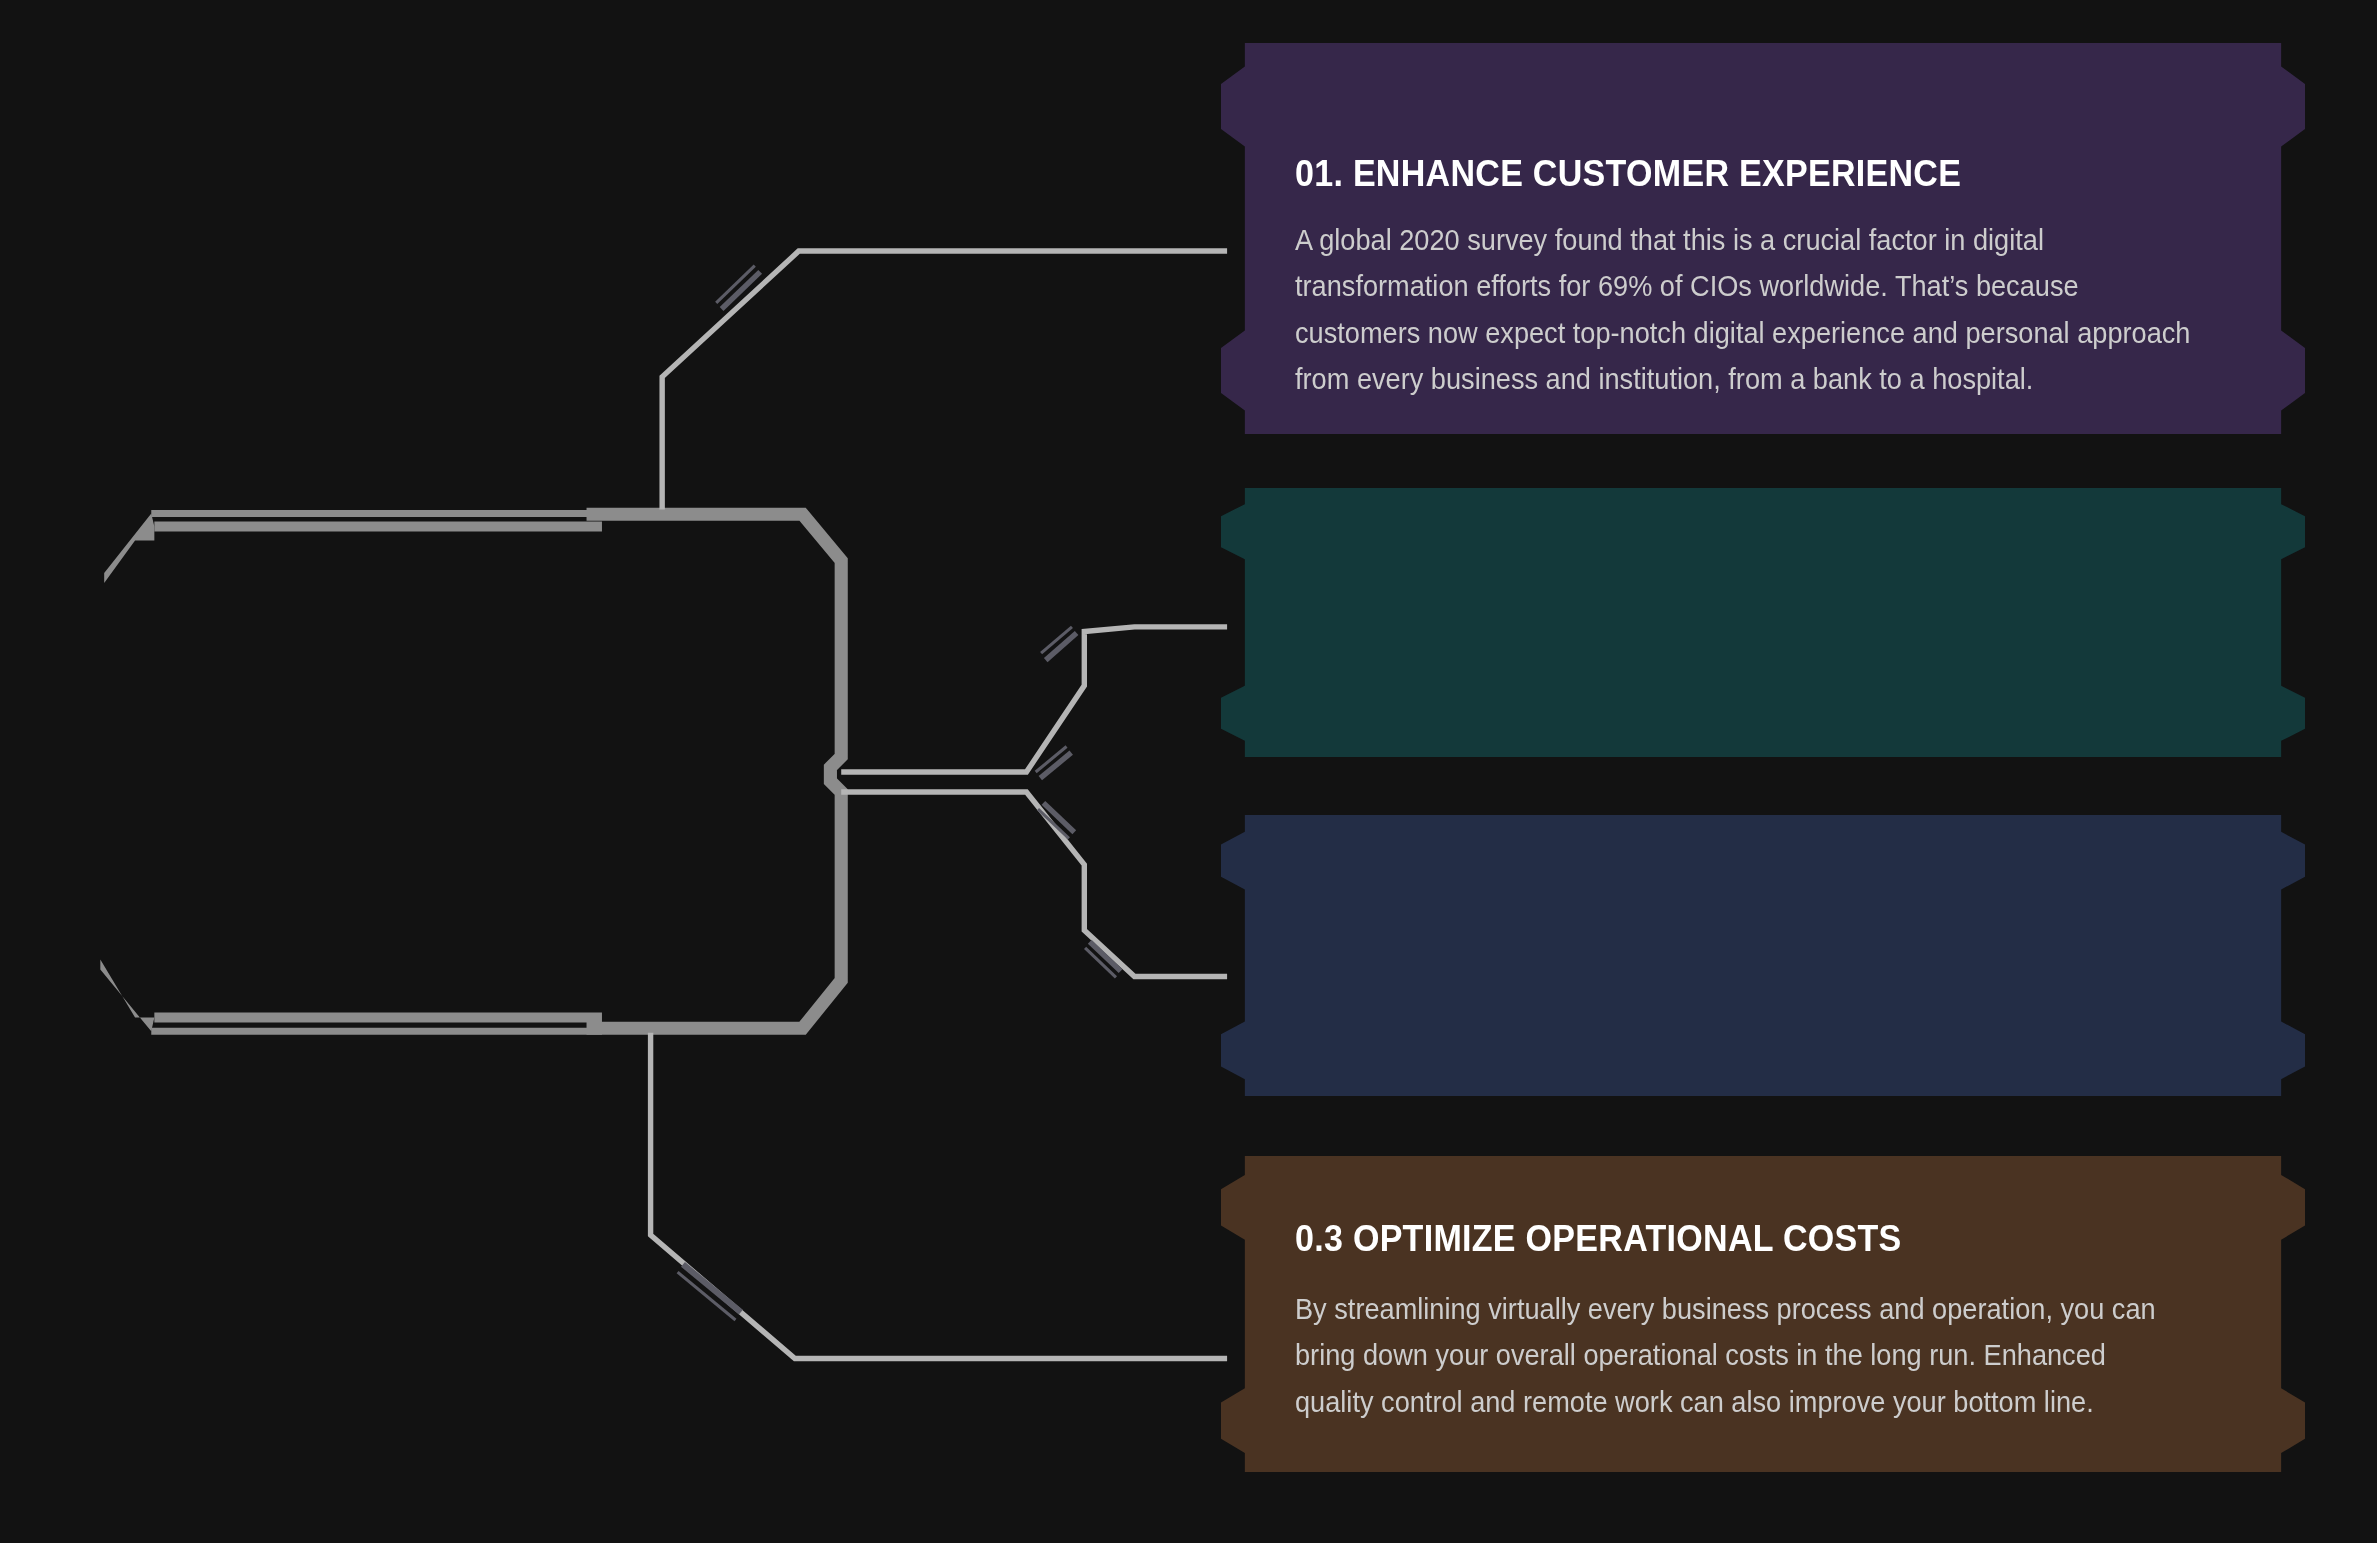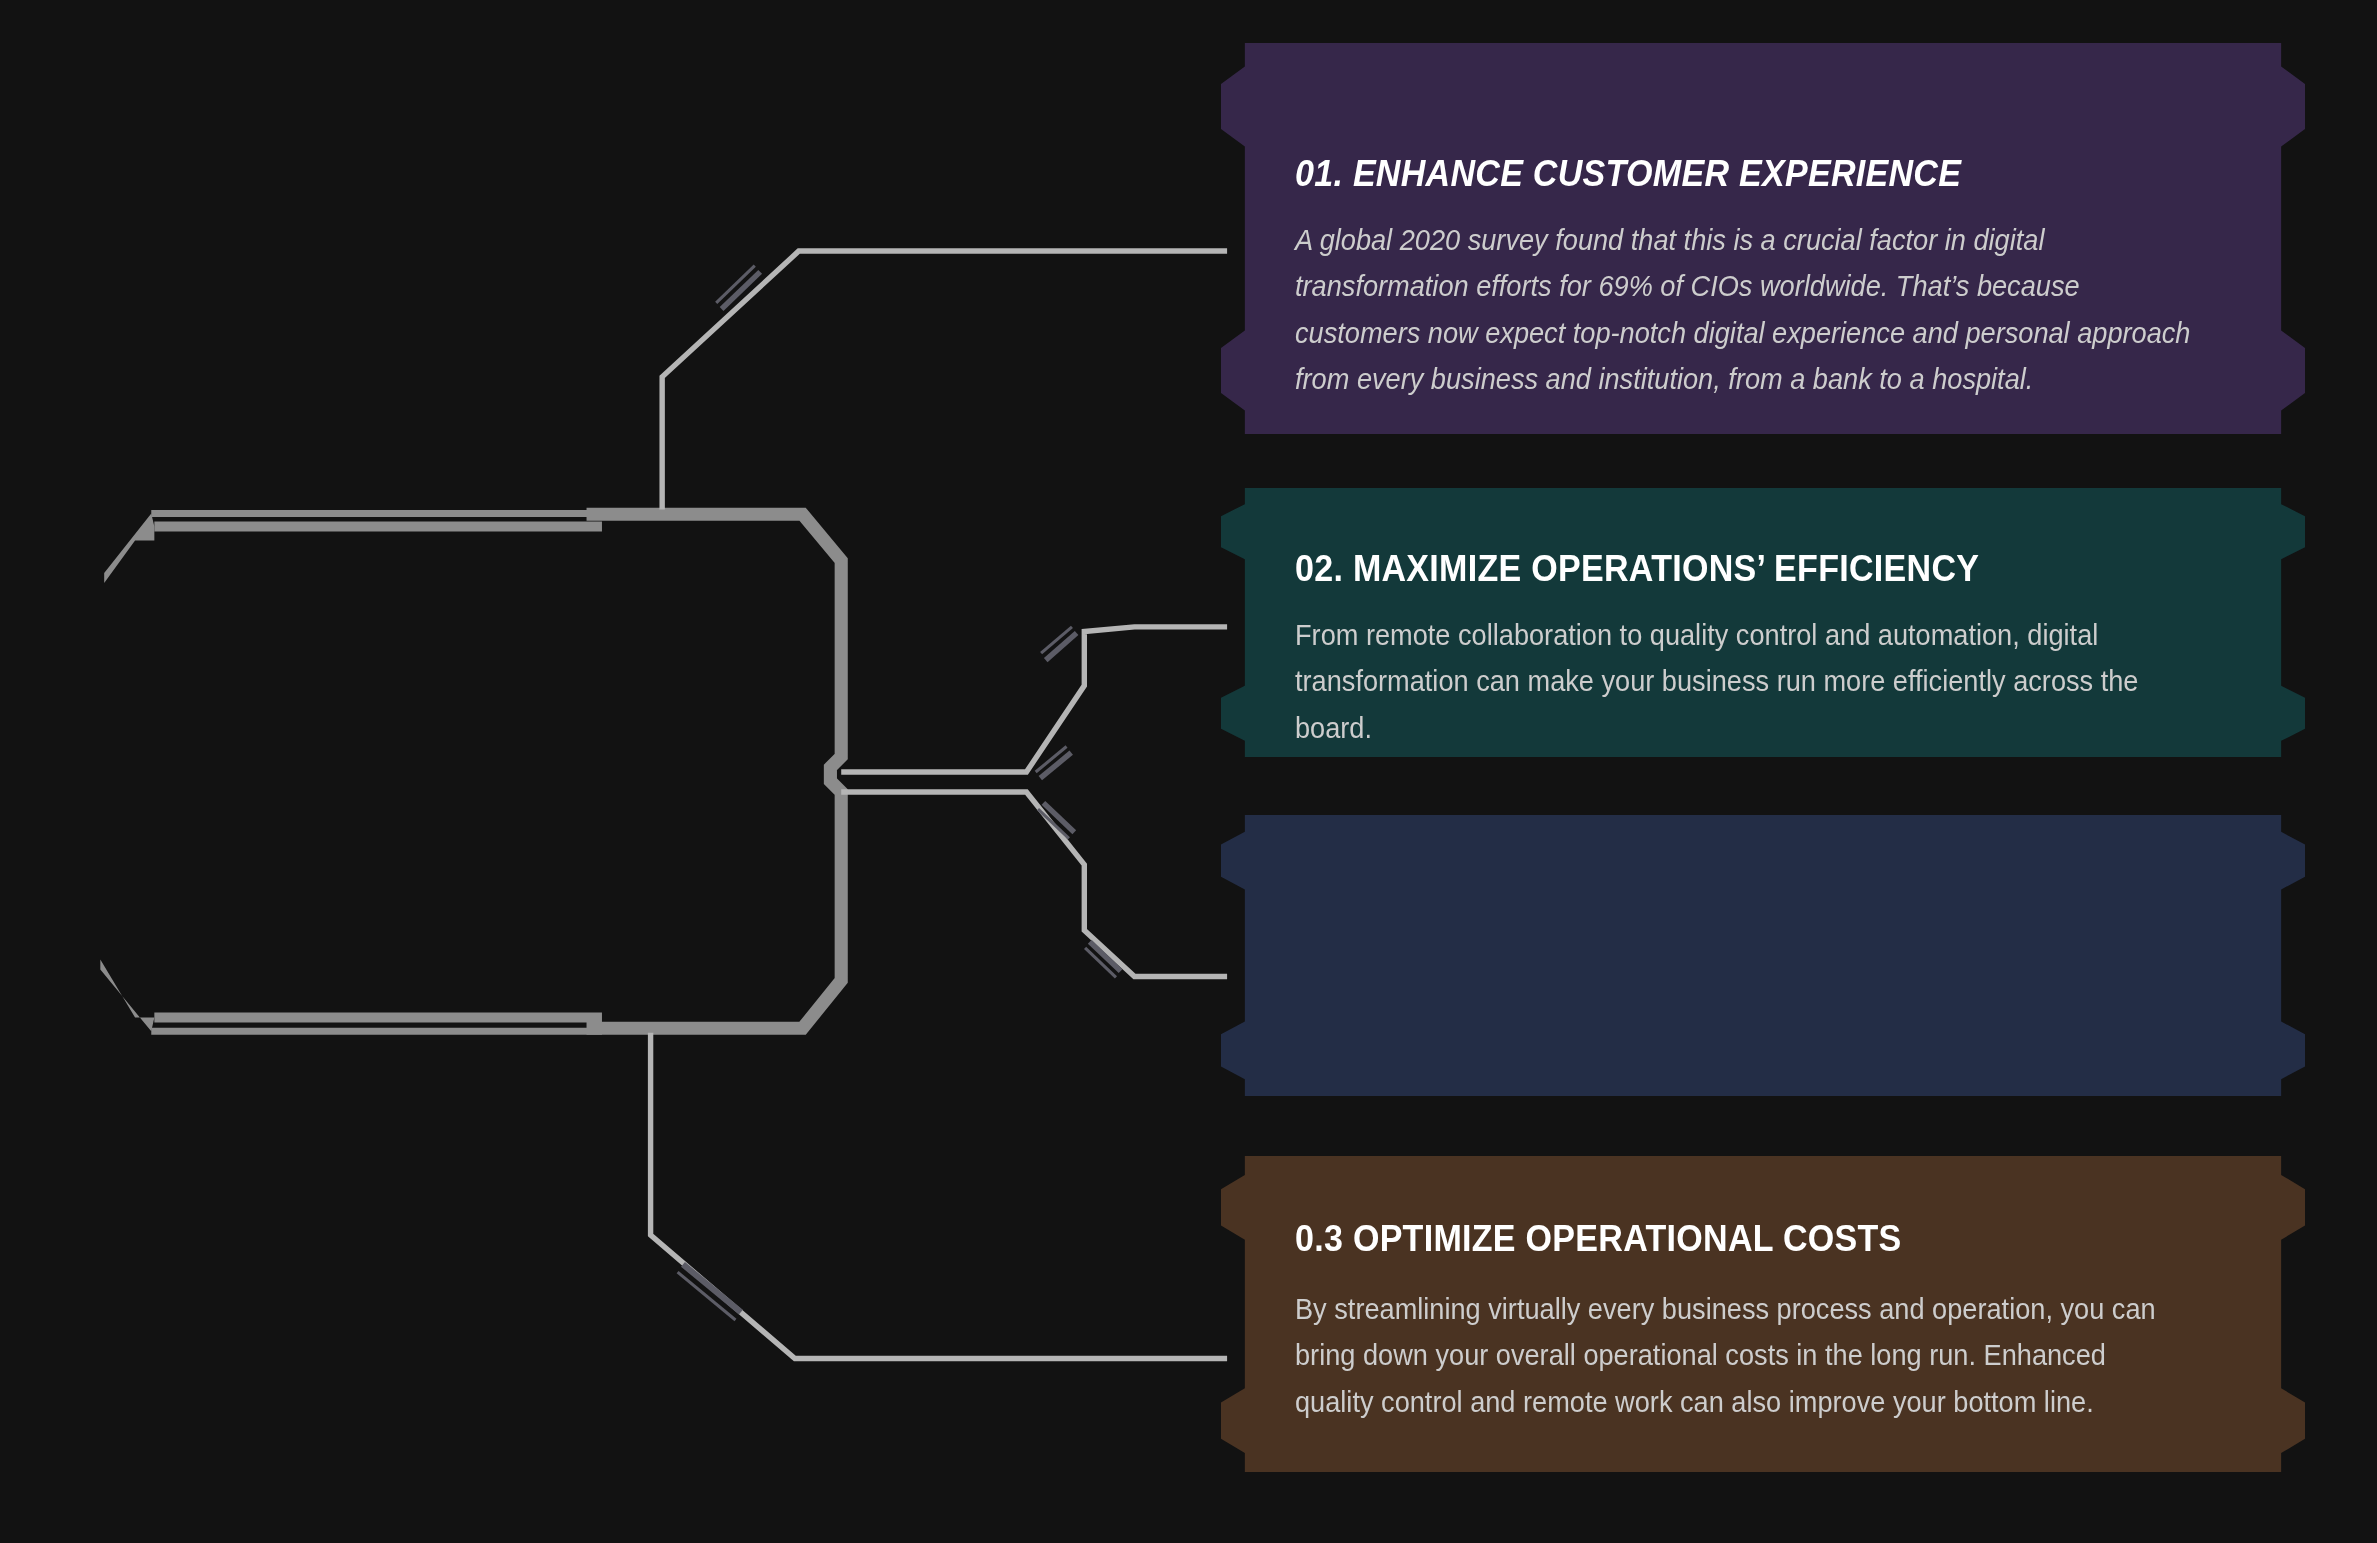--- a/index.html
+++ b/index.html
@@ -146,34 +146,30 @@
 
     <g>
       <path d="M 843,1338 L 843,1600 L 1030,1760 L 1590,1760" fill="none" stroke="#b5b5b5" stroke-width="7" stroke-linejoin="miter"></path>
       <path d="M 885,1638 L 960,1700" fill="none" stroke="#5c5c66" stroke-width="8"></path>
       <path d="M 878,1648 L 953,1710" fill="none" stroke="#5c5c66" stroke-width="4"></path>
     </g>
 
   </svg>
 
 
-  <div class="card" id="card0" style="left:1221px; top:43px; width:1084px; height:391px;font-style:italic;">
+  <div class="card" id="card0" style="left:1221px; top:43px; width:1084px; height:391px;">
     <div class="card-shape" style="background: rgb(54, 39, 74);"></div>
     <div class="card-body">
       <div class="card-title" style="top:110px; font-size:37px;">01. ENHANCE CUSTOMER EXPERIENCE</div>
       <div class="card-text" style="top:174px; font-size:28.6px; line-height:1.62;">A global 2020 survey found that this is a crucial factor in digital transformation efforts for 69% of CIOs worldwide. That’s because customers now expect top-notch digital experience and personal approach from every business and institution, from a bank to a hospital.</div>
     </div>
   </div>
 
   <div class="card" id="card1" style="left:1221px; top:488px; width:1084px; height:269px;">
     <div class="card-shape" style="background: rgb(19, 57, 58);"></div>
-    <div class="card-body">
-      <div class="card-title" style="top:60px; font-size:37px;">02. MAXIMIZE OPERATIONS’ EFFICIENCY</div>
-      <div class="card-text" style="top:124px; font-size:28.6px; line-height:1.62;">From remote collaboration to quality control and automation, digital transformation can make your business run more efficiently across the board.</div>
-    </div>
   </div>
 
   <div class="card" id="card2" style="left:1221px; top:815px; width:1084px; height:281px;">
     <div class="card-shape" style="background: rgb(35, 45, 70);"></div>
   </div>
 
   <div class="card" id="card3" style="left:1221px; top:1156px; width:1084px; height:316px;">
     <div class="card-shape" style="background: rgb(74, 51, 34);"></div>
     <div class="card-body">
       <div class="card-title" style="top:62px; font-size:37px;">0.3 OPTIMIZE OPERATIONAL COSTS</div>

